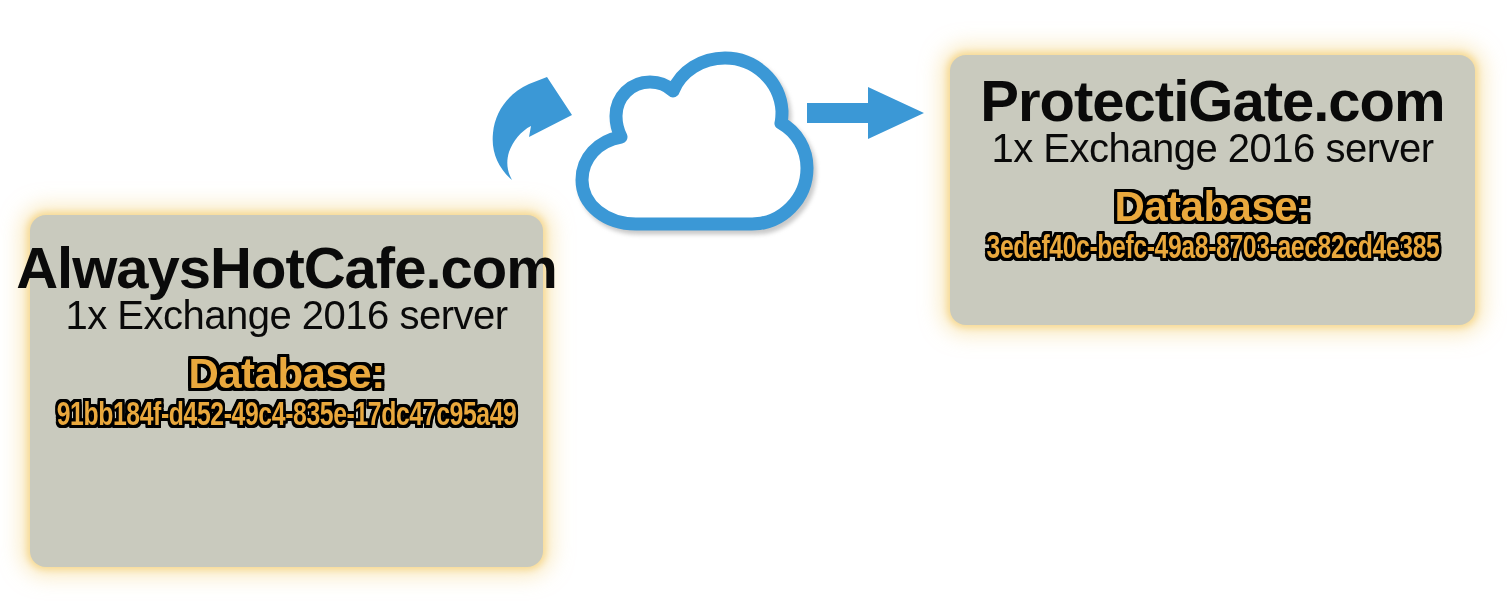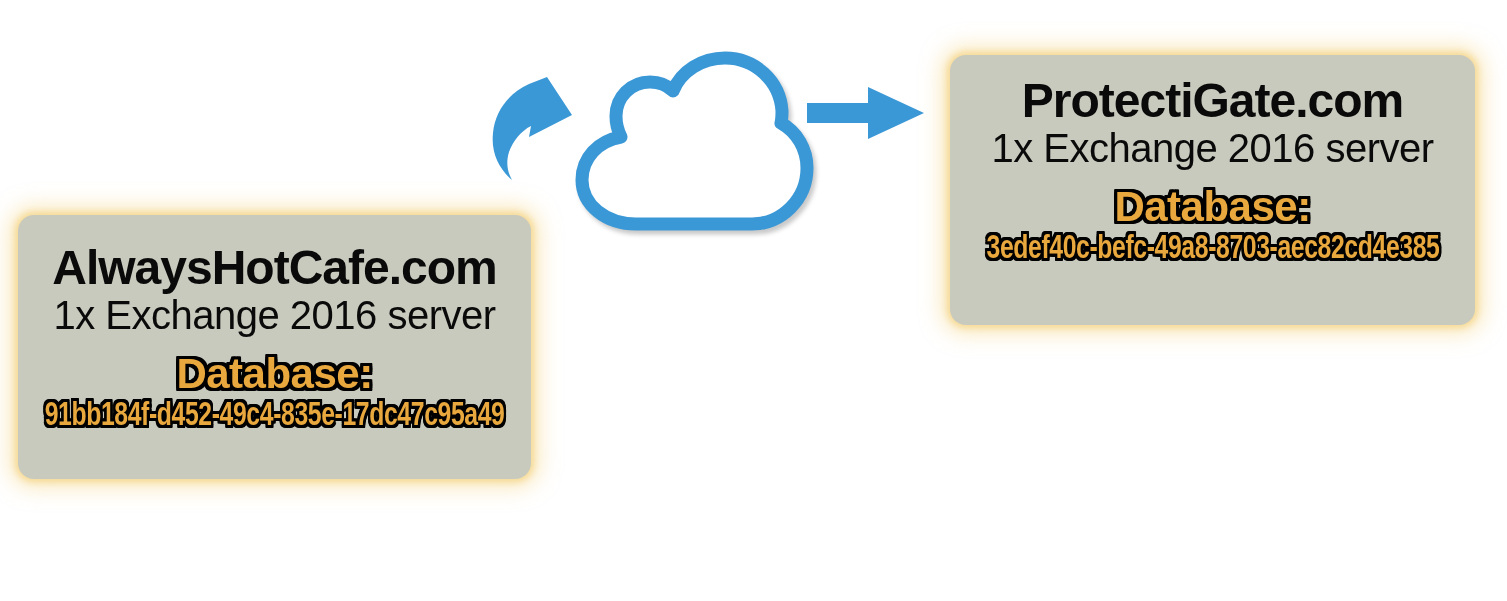--- a/index.html
+++ b/index.html
@@ -25,25 +25,25 @@
     background: var(--box-fill);
     border-radius: 16px;
     box-shadow: 0 0 6px 3px var(--box-glow),
                 0 0 20px 10px rgba(246, 218, 150, 0.55);
     display: flex;
     flex-direction: column;
     align-items: center;
     text-align: center;
     white-space: nowrap;
   }
-  .box-source { left: 18px; top: 215px; width: 513px; height: 264px; padding-top: 28px; }
+  .box-source { left: 30px; top: 215px; width: 513px; height: 352px; padding-top: 28px; }
   .box-target { left: 950px; top: 55px;  width: 525px; height: 270px; padding-top: 21px; }
 
   .domain-title {
-    font-size: 48px; font-weight: bold; color: var(--text-black);
+    font-size: 58px; font-weight: bold; color: var(--text-black);
     line-height: 50px; letter-spacing: -1px;
   }
   .server-line {
     font-size: 40px; font-weight: normal; color: var(--text-black);
     line-height: 44px; letter-spacing: -0.5px;
   }
   .db-block { margin-top: 14px; }
   .outlined-gold {
     color: var(--gold-text);
     font-weight: bold;

